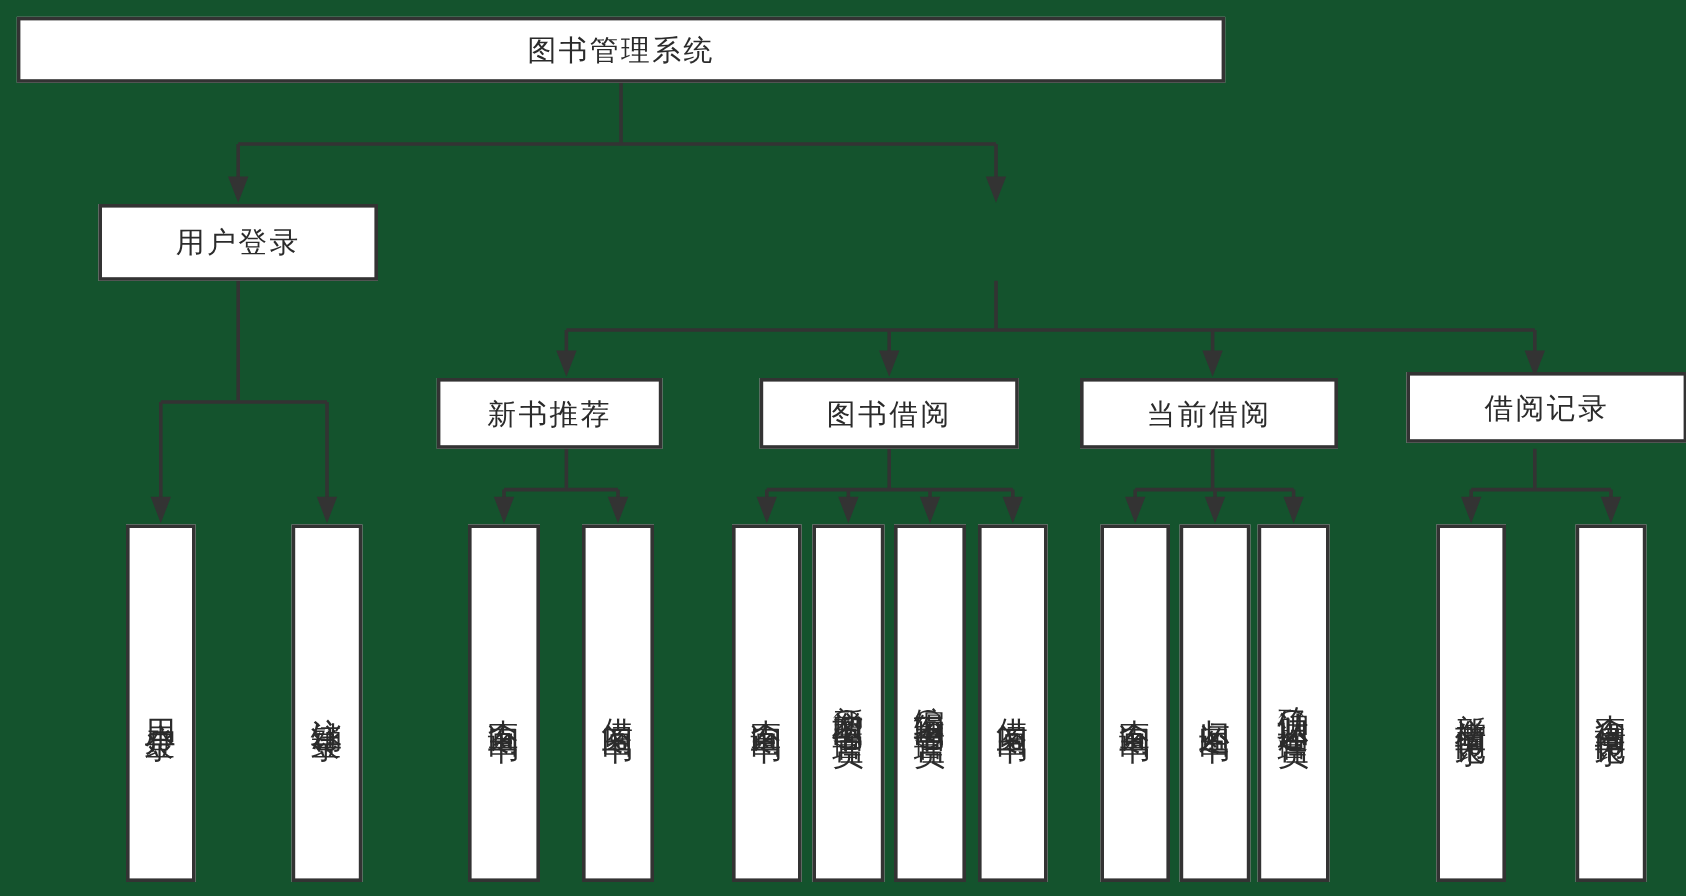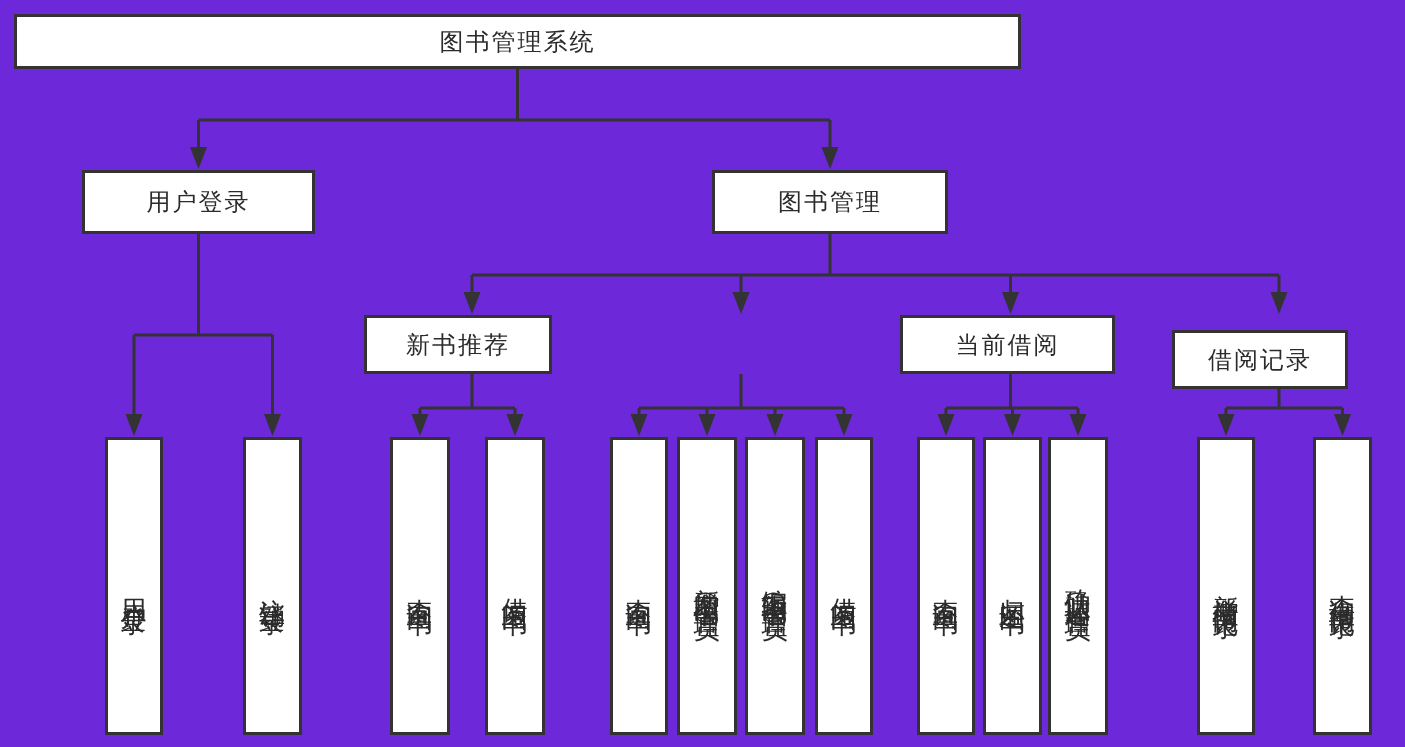--- a/index.html
+++ b/index.html
@@ -1,20 +1,20 @@
 <!DOCTYPE html>
 <html><head>
 <meta charset="utf-8">
 <style>
   html, body { margin: 0; padding: 0; background: #ffffff; }
   #canvas {
     position: relative;
     width: 1405px;
     height: 747px;
-    background: #6d28d9;
+    background: #14532d;
     font-family: "Liberation Sans", sans-serif;
     overflow: hidden;
   }
   #connectors {
     position: absolute;
     left: 0; top: 0;
     width: 1405px; height: 747px;
     pointer-events: none;
   }
   .box {
@@ -94,24 +94,24 @@
       </g>
       <g>
         <path d="M 1279 374 L 1279 408 M 1226 408 L 1342.5 408 M 1226 408 L 1226 417 M 1342.5 408 L 1342.5 417" fill="none" stroke="#333333" stroke-width="3"></path>
         <polygon points="1217.5,414 1234.5,414 1226,436" fill="#333333"></polygon>
         <polygon points="1334,414 1351,414 1342.5,436" fill="#333333"></polygon>
       </g>
     </svg>
 
   <div class="box h" style="left: 14px; top: 14px; width: 1007px; height: 55px;">图书管理系统</div>
     <div class="box h" style="left: 82px; top: 170px; width: 233px; height: 64px;">用户登录</div>
-    <div class="box h" style="left: 712px; top: 170px; width: 236px; height: 64px;">图书管理</div>
     <div class="box h" style="left: 364px; top: 315px; width: 188px; height: 59px;">新书推荐</div>
+    <div class="box h" style="left: 633px; top: 315px; width: 216px; height: 59px;">图书借阅</div>
     <div class="box h" style="left: 900px; top: 315px; width: 215px; height: 59px;">当前借阅</div>
-    <div class="box h" style="left: 1172px; top: 330px; width: 176px; height: 59px;">借阅记录</div>
+    <div class="box h" style="left: 1172px; top: 310px; width: 234px; height: 59px;">借阅记录</div>
     <div class="box v" style="left: 105px; top: 437px; width: 58px; height: 298px;">用户登录</div>
     <div class="box v" style="left: 243px; top: 437px; width: 59px; height: 298px;">注销登录</div>
     <div class="box v" style="left: 390px; top: 437px; width: 60px; height: 298px;">查询图书</div>
     <div class="box v" style="left: 485px; top: 437px; width: 60px; height: 298px;">借阅图书</div>
     <div class="box v" style="left: 610px; top: 437px; width: 58px; height: 298px;">查询图书</div>
     <div class="box v" style="left: 677px; top: 437px; width: 60px; height: 298px;">新增图书（管理员）</div>
     <div class="box v" style="left: 745px; top: 437px; width: 60px; height: 298px;">编辑图书（管理员）</div>
     <div class="box v" style="left: 815px; top: 437px; width: 58px; height: 298px;">借阅图书</div>
     <div class="box v" style="left: 917px; top: 437px; width: 58px; height: 298px;">查询图书</div>
     <div class="box v" style="left: 983px; top: 437px; width: 59px; height: 298px;">归还图书</div>

